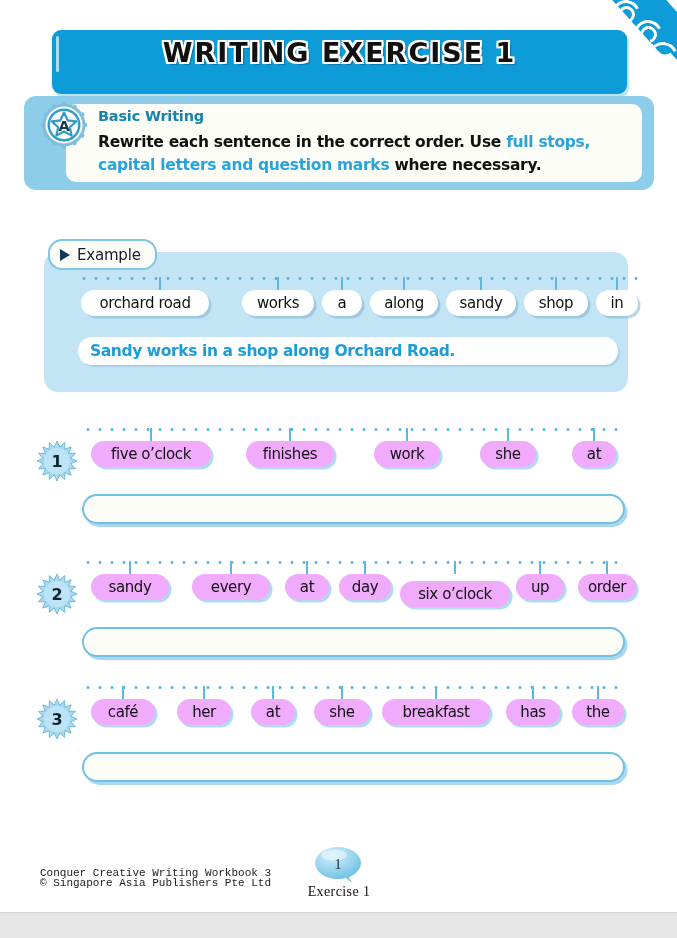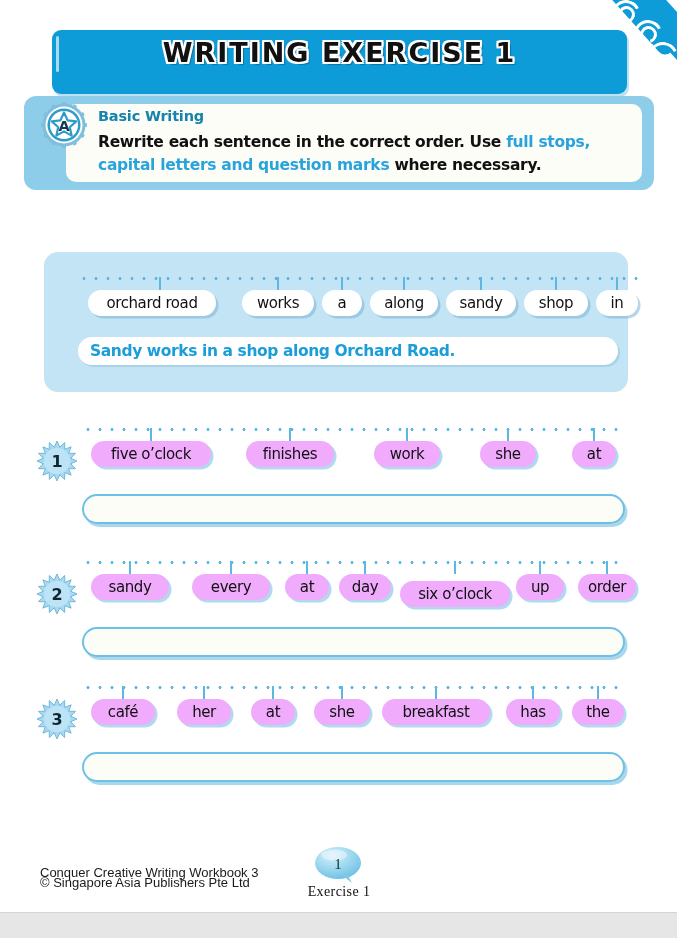--- a/index.html
+++ b/index.html
@@ -274,22 +274,22 @@
     border-radius: 15px;
     box-sizing: border-box;
     box-shadow: 2.5px 3px 0 rgba(150,205,232,0.8);
   }
 
   
   #footer-credit {
     position: absolute;
     left: 40px;
     top: 868px;
-    font-family: Liberation Sans, sans-serif;
-    font-size: 13px;
+    font-family: Liberation Mono, monospace;
+    font-size: 11px;
     color: #1a1a1a;
     line-height: 10px;
   }
   #exercise-badge {
     position: absolute;
     left: 312px;
     top: 845px;
     width: 54px;
     height: 40px;
   }
@@ -346,25 +346,29 @@
       <circle cx="23" cy="23" r="14" fill="#ffffff"></circle>
       <path d="M23 10.5 L26.6 18.4 L35.2 19.4 L28.8 25.2 L30.6 33.6 L23 29.4 L15.4 33.6 L17.2 25.2 L10.8 19.4 L19.4 18.4 Z" fill="none" stroke="#2e9bc9" stroke-width="2.2" stroke-linejoin="round"></path>
       <text x="23" y="28.6" text-anchor="middle" font-family="DejaVu Sans, sans-serif" font-size="14.5" font-weight="bold" fill="#14384c">A</text>
     </g>
   </svg>
 
   <div id="instruction-heading">Basic Writing</div>
   <div id="instruction-body"><span>Rewrite each sentence in the correct order. Use </span><span class="hl">full stops, capital letters and question marks</span><span> where necessary.</span></div>
 
   <div id="example-panel"></div>
+  <div id="example-tab">
+    <span class="play-tri"></span>
+    <span id="example-tab-label">Example</span>
+  </div>
 
   <div class="strip" id="example-strip" style="left:78px; top:277px; width:560px; height:40px;">
       <div class="dotline" style="width: 560px;"></div>
       <div class="tick" style="left: 81px; height: 13px;"></div>
-      <div class="tile ex-tile" style="left: 10px; width: 128px; top: 13px;">
+      <div class="tile ex-tile" style="left: 3px; width: 128px; top: 13px;">
         <span>orchard road</span>
       </div>
       <div class="tick" style="left: 199px; height: 13px;"></div>
       <div class="tile ex-tile" style="left: 164px; width: 72px; top: 13px;">
         <span>works</span>
       </div>
       <div class="tick" style="left: 263px; height: 13px;"></div>
       <div class="tile ex-tile" style="left: 244px; width: 40px; top: 13px;">
         <span>a</span>
       </div>

